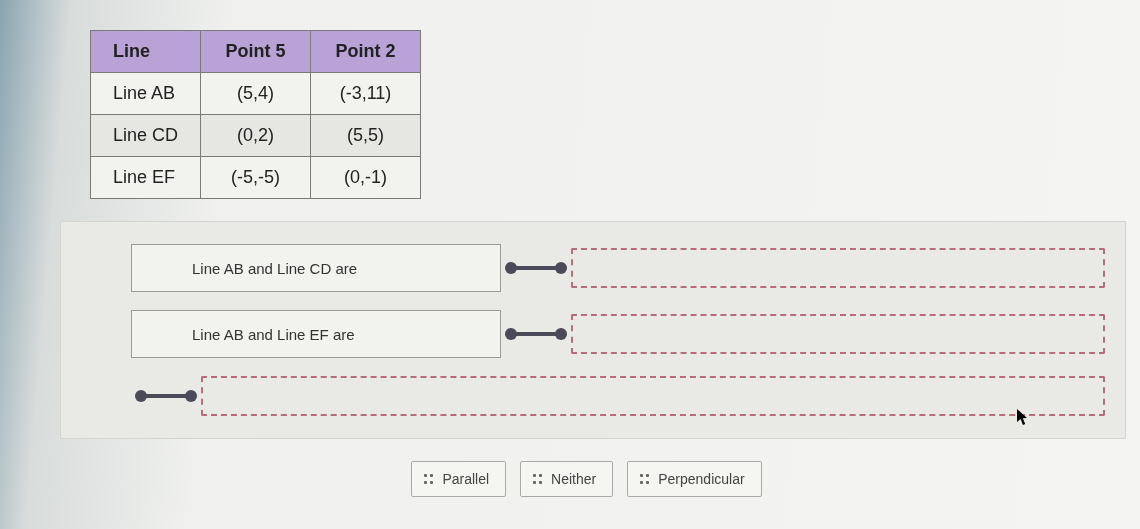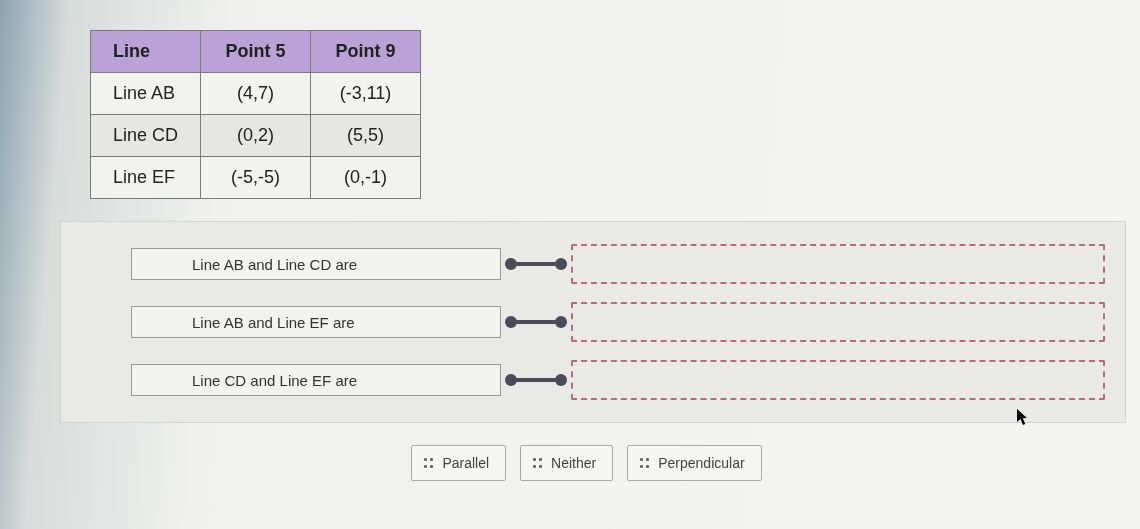--- a/index.html
+++ b/index.html
@@ -50,21 +50,21 @@
     .match-row {
       display: flex;
       align-items: center;
       margin-bottom: 18px;
       gap: 0;
     }
     .match-row:last-child { margin-bottom: 0; }
 
     .prompt-box {
       width: 370px;
-      height: 32px;
+      height: 48px;
       border: 1px solid #9a9a96;
       background: #f2f2ef;
       display: flex;
       align-items: center;
       padding-left: 60px;
       font-size: 15px;
       color: #333;
     }
 
     .connector {
@@ -157,27 +157,27 @@
     }
   </style>
 </head>
 <body>
 
 <table class="data-table">
   <thead>
     <tr>
       <th>Line</th>
       <th>Point 5</th>
-      <th>Point 9</th>
+      <th>Point 2</th>
     </tr>
   </thead>
   <tbody>
     <tr>
       <td>Line AB</td>
-      <td>(4,7)</td>
+      <td>(5,4)</td>
       <td>(-3,11)</td>
     </tr>
     <tr>
       <td>Line CD</td>
       <td>(0,2)</td>
       <td>(5,5)</td>
     </tr>
     <tr>
       <td>Line EF</td>
       <td>(-5,-5)</td>
@@ -200,21 +200,20 @@
   <div class="match-row">
     <div class="prompt-box">Line AB and Line EF are</div>
     <div class="connector">
       <span class="dot left"></span>
         <span class="dot right"></span>
     </div>
     <div class="drop-zone"></div>
   </div>
 
   <div class="match-row">
-    <div class="prompt-box">Line CD and Line EF are</div>
     <div class="connector">
       <span class="dot left"></span>
         <span class="dot right"></span>
     </div>
     <div class="drop-zone"></div>
   </div>
 
 </div>
 
 <div class="answer-bank">

